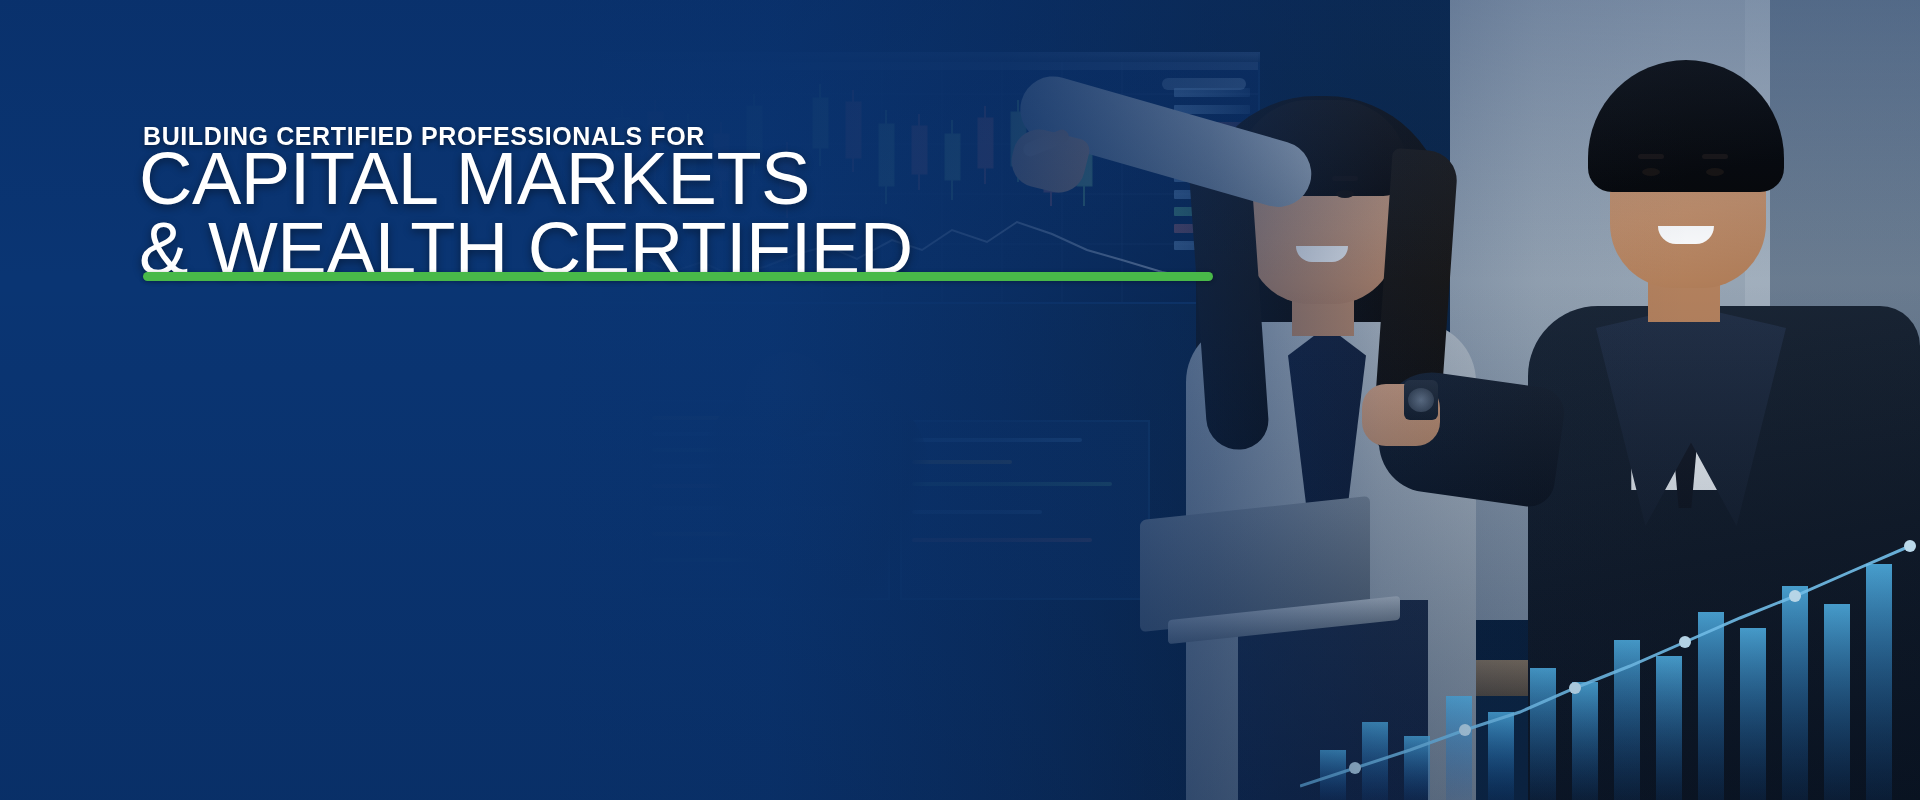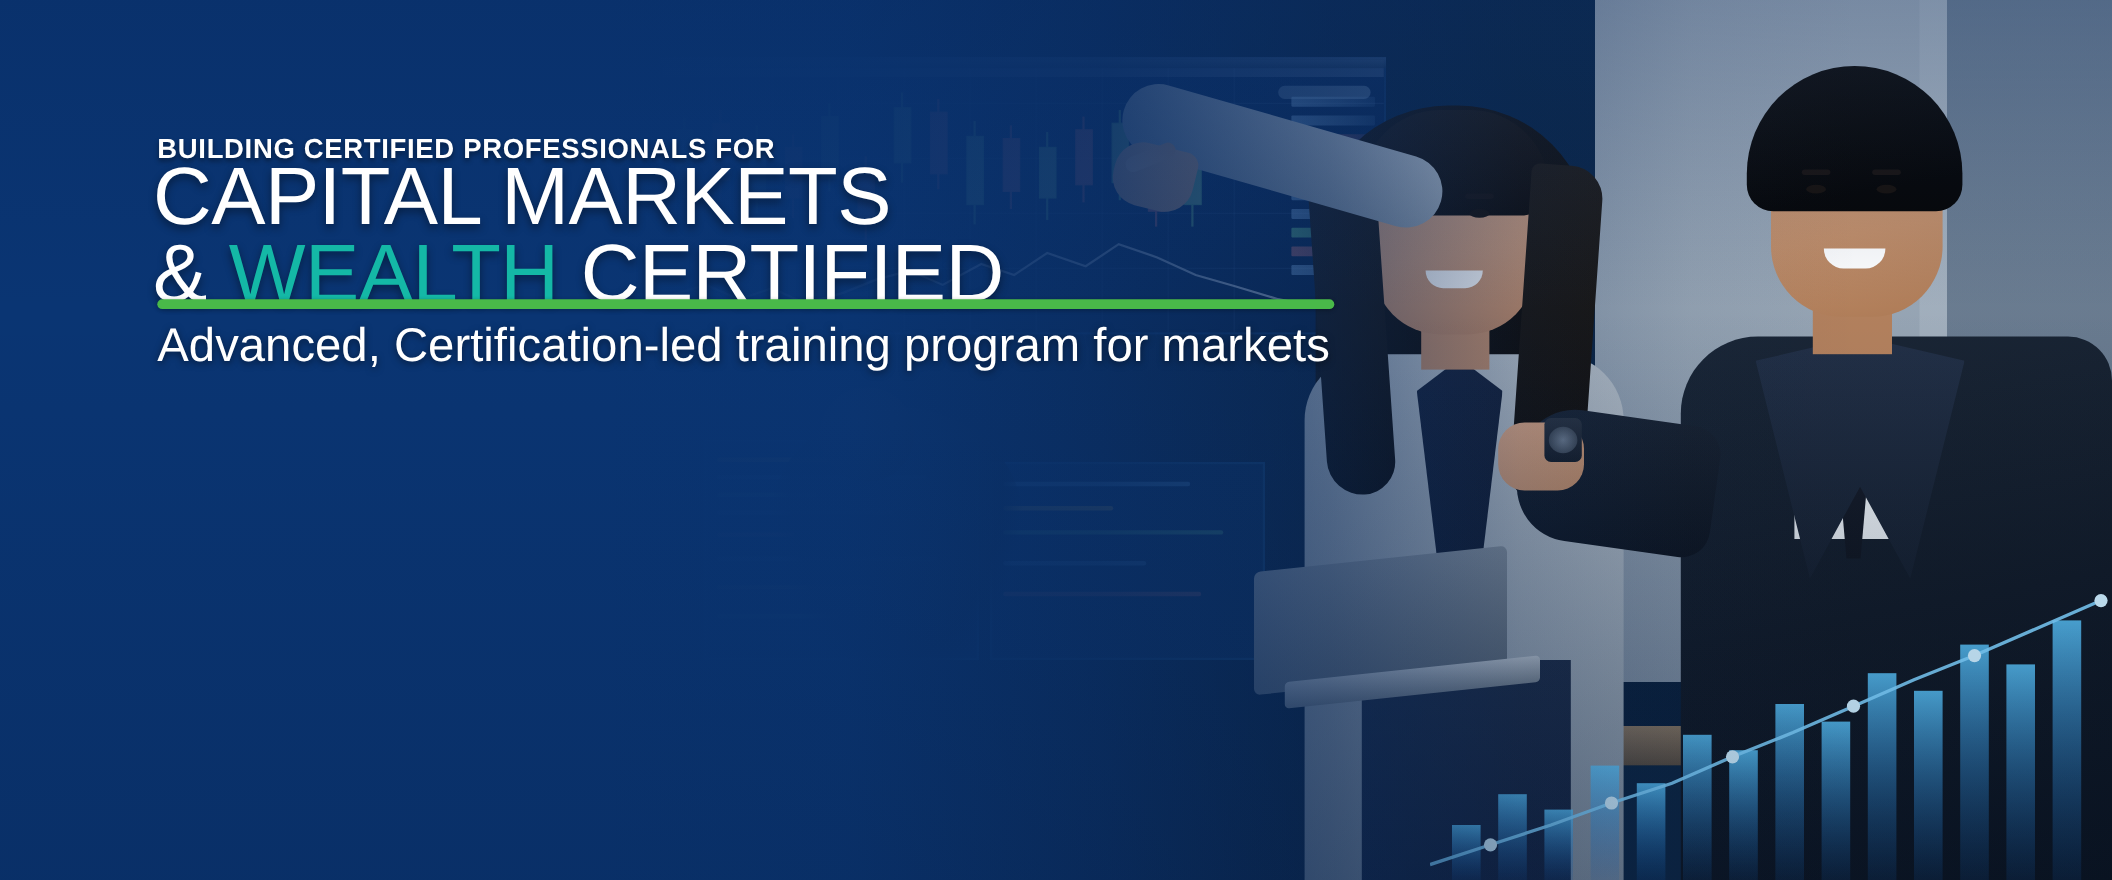--- a/index.html
+++ b/index.html
@@ -272,21 +272,21 @@
   .headline {
     position:absolute; top:144px; left:-4px;
     line-height:.94;
     font-weight:normal;
     font-size:74px;
     letter-spacing:-.5px;
     color:#ffffff;
     text-shadow:0 3px 8px rgba(0,0,0,.42);
   }
   .headline .l2 { display:block; }
-  .accent { color:#14b8a6; }
+  .accent { color:#ffffff; }
 
   .rule {
     position:absolute; top:272px; left:0; width:1070px; height:9px;
     background:#49b949; border-radius:5px;
     box-shadow:0 1px 4px rgba(0,0,0,.3);
   }
 
   .subtitle {
     position:absolute; top:288px; left:0; width:1110px;
     font-size:43px; line-height:1.22; color:#ffffff;
@@ -519,17 +519,16 @@
     <div class="kicker">BUILDING CERTIFIED PROFESSIONALS FOR</div>
 
     <div class="headline">
       <span>CAPITAL MARKETS</span>
       <span class="l2"><span>&amp; </span><span class="accent">WEALTH</span><span> CERTIFIED</span></span>
     </div>
 
     <div class="rule"></div>
 
     <div class="subtitle">
-      <span>Advanced, Certification-led training program for markets</span>
     </div>
 
   </div>
 </div>
 
 </body></html>

